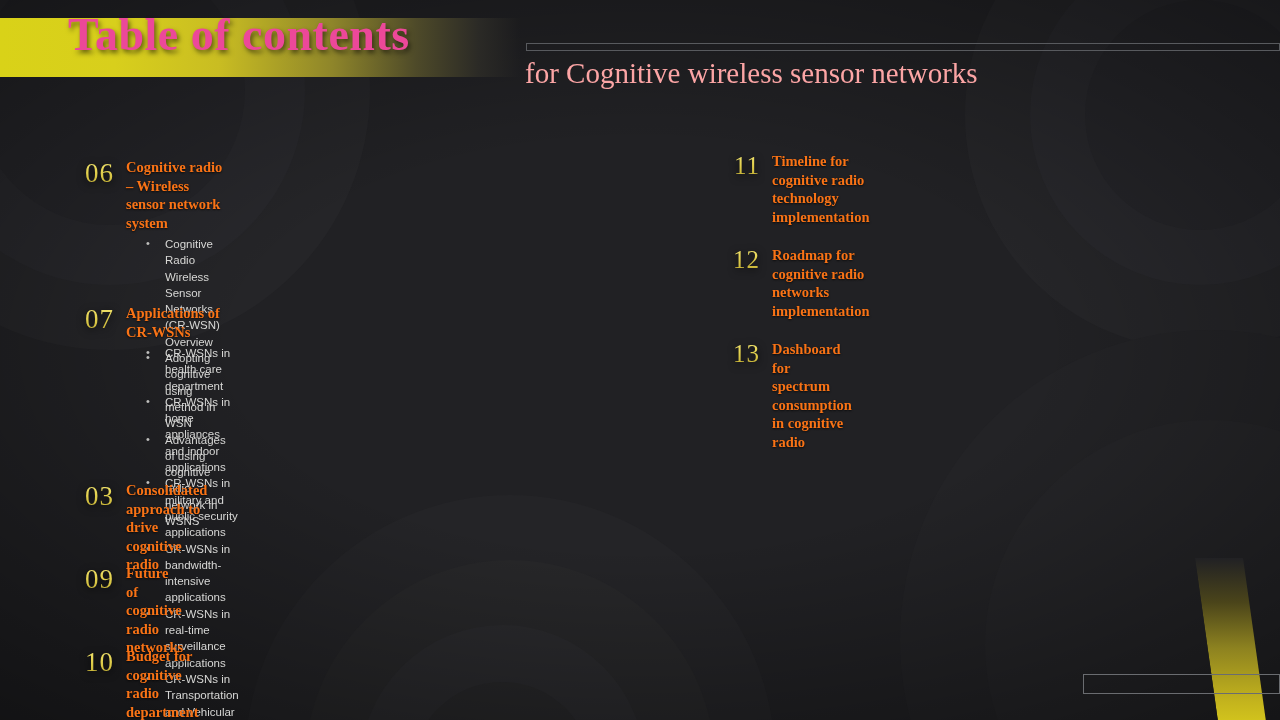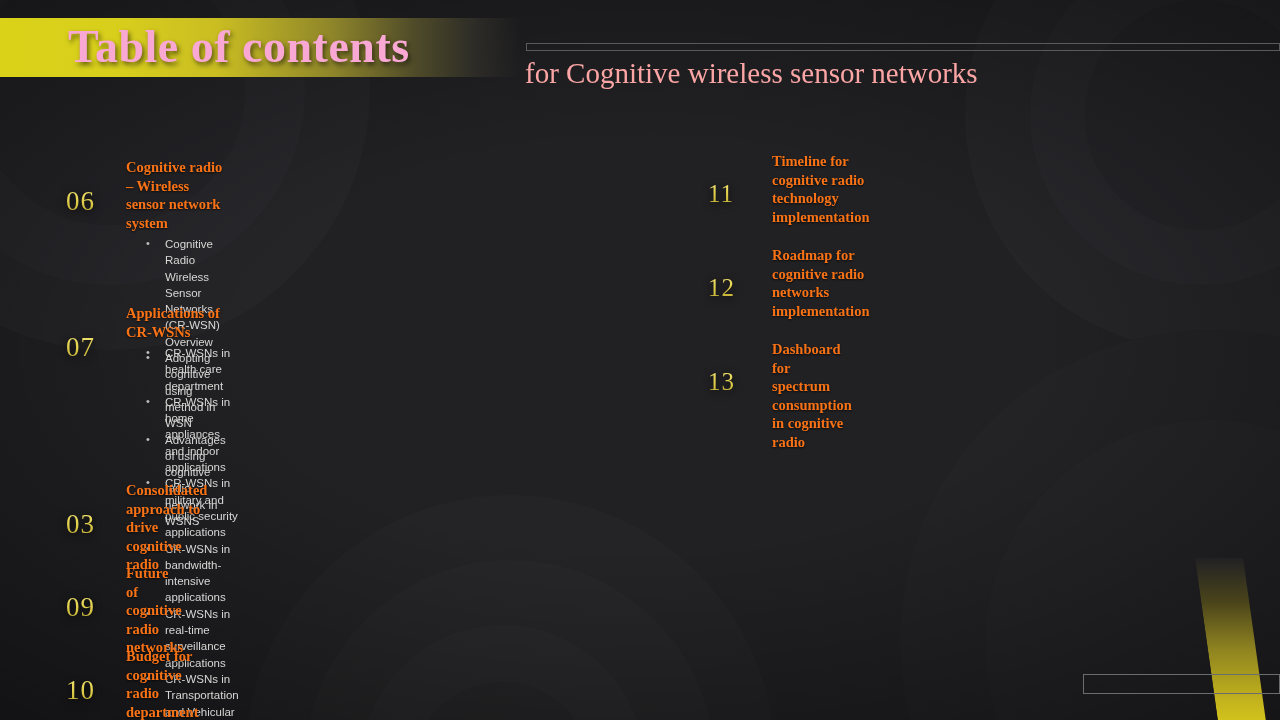--- a/index.html
+++ b/index.html
@@ -58,24 +58,24 @@
         #d8cf1c 22%,
         #c9bd22 42%,
         #8e852a 64%,
         #4e4a29 80%,
         #2b2a26 92%,
         rgba(33,33,36,0) 100%);
   }
   .title-text {
     position: absolute;
     left: 68px;
-    top: 20px;
+    top: 8px;
     font-size: 46px;
     font-weight: bold;
-    color: #f9a8d4;
+    color: #ec4899;
     letter-spacing: 0.5px;
     text-shadow: 2px 3px 5px rgba(0,0,0,0.55);
     white-space: nowrap;
   }
 
   .subtitle-rule {
     position: absolute;
     left: 526px;
     top: 43px;
     right: 0px;
@@ -92,30 +92,29 @@
     white-space: nowrap;
   }
 
   
   .entry { position: absolute; }
   .entry-num {
     position: absolute;
     left: 0;
     top: 0;
     width: 48px;
-    text-align: left;
+    text-align: right;
     font-size: 27px;
     color: #e8d858;
     background: linear-gradient(180deg, #f3e77a 0%, #e4d24f 45%, #b9a52c 100%);
     -webkit-background-clip: text;
     background-clip: text;
     -webkit-text-fill-color: transparent;
     filter: drop-shadow(0 2px 4px rgba(0,0,0,0.85));
     letter-spacing: 1px;
-    margin-top: 28px;
   }
   .entry-body { position: absolute; left: 60px; top: 0; }
   .entry-head {
     font-size: 14.5px;
     font-weight: bold;
     color: #f97316;
     line-height: 18.5px;
     text-shadow: 0 1px 2px rgba(0,0,0,0.7);
   }
   .bullets {

